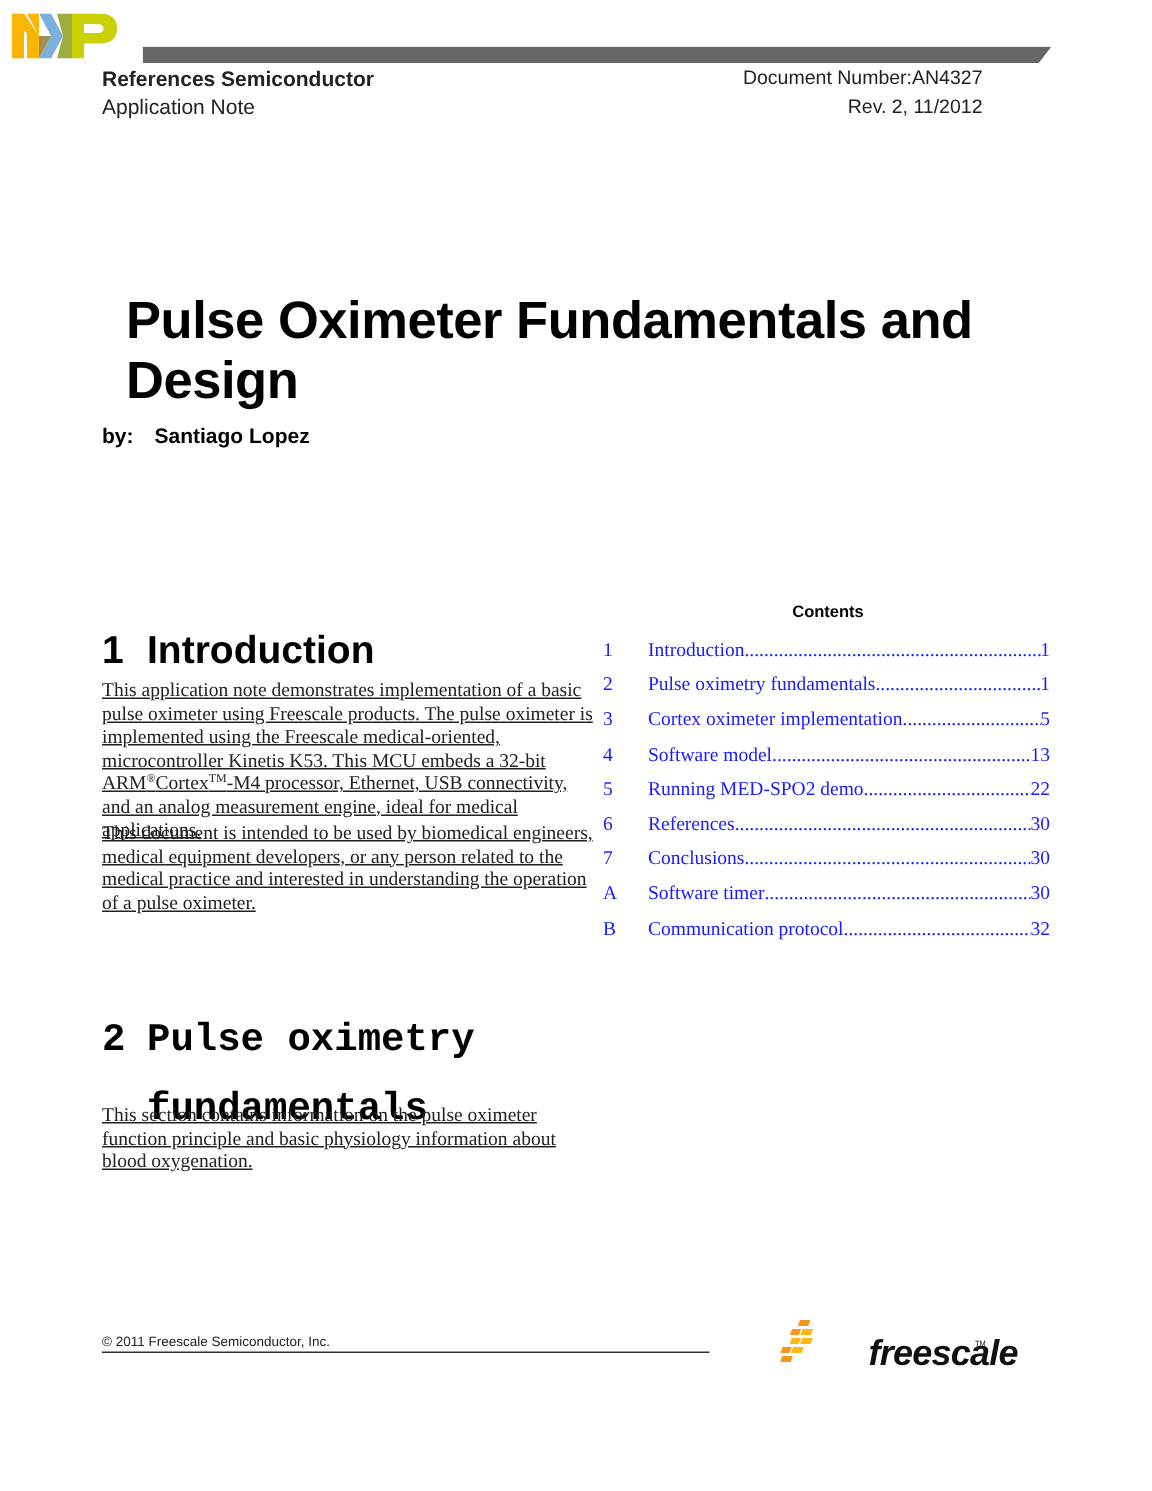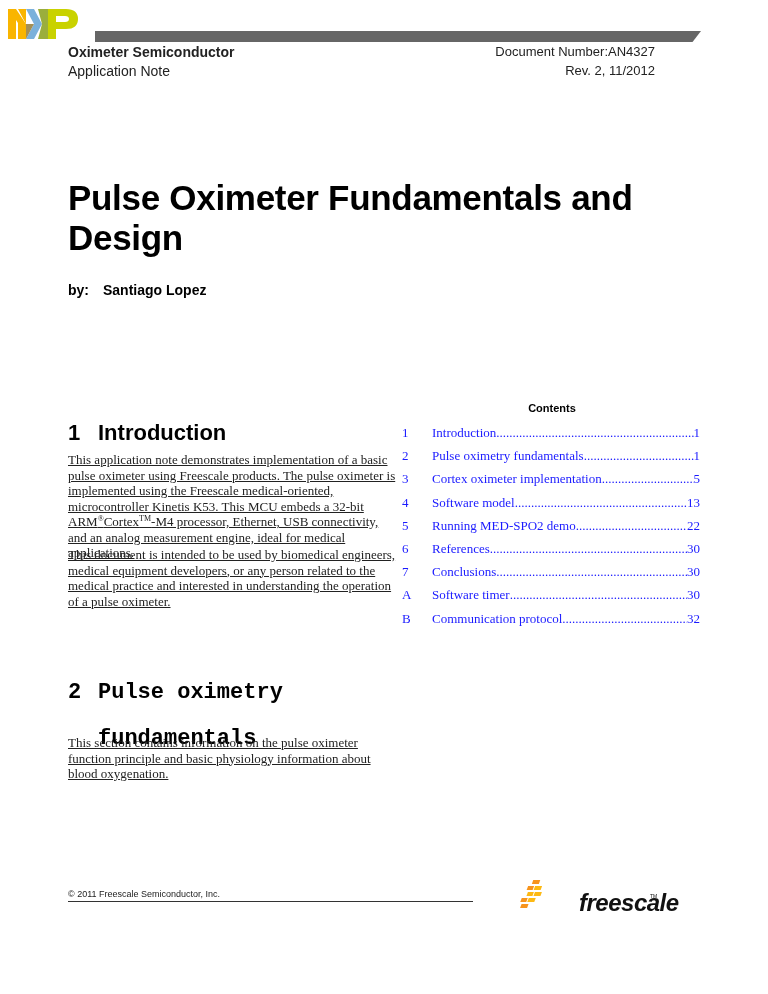--- a/index.html
+++ b/index.html
@@ -10,21 +10,21 @@
   .header-bar { left: 95px; top: 31px; width: 606px; height: 11px; background: #666666; clip-path: polygon(0 0, 100% 0, 98.6% 100%, 0 100%); }
   .company { left: 68px; top: 44px; font-size: 14px; font-weight: bold; color: #222; }
   .doctype { left: 68px; top: 63px; font-size: 14px; color: #222; }
   .docnum { right: 113px; top: 44px; font-size: 13px; color: #222; text-align: right; }
   .rev { right: 113px; top: 63px; font-size: 13px; color: #222; text-align: right; }
   
   .title { left: 68px; top: 178px; width: 620px; font-size: 35px; font-weight: bold; line-height: 40px; letter-spacing: -0.3px; }
   .byline { left: 68px; top: 282px; font-size: 14px; font-weight: bold; }
   .byline .author { margin-left: 14px; }
   
-  .h1 { font-size: 22px; font-weight: bold; line-height: 22px; }
+  .h1 { font-size: 26px; font-weight: bold; line-height: 22px; }
   .h1 .num { display: inline-block; width: 30px; }
   .h1-intro { left: 68px; top: 422px; }
   .h1-pulse { left: 68px; top: 682px; width: 300px; font-family: Liberation Mono, monospace; }
   .h1-pulse .line2 { padding-left: 30px; display: block; margin-top: 24px; }
   .para { font-family: "Liberation Serif", serif; font-size: 13px; line-height: 15.5px; color: #222; width: 330px; text-decoration: underline; }
   .para sup { font-size: 8px; vertical-align: 5px; line-height: 0; }
   .p1 { left: 68px; top: 452px; }
   .p2 { left: 68px; top: 547px; }
   .p3 { left: 68px; top: 735px; }
   
@@ -49,26 +49,26 @@
 <svg class="abs nxp-logo" viewBox="0 0 80 30">
   <polygon points="0,0 8,0 18,15 18,30 10,30 10,14 8,11 8,30 0,30" fill="#F9B500"></polygon>
   <polygon points="10,0 18,0 18,15" fill="#F9B500"></polygon>
   <polygon points="18,0 26,0 34,15 26,30 18,30 26,15" fill="#7BB1DB"></polygon>
   <polygon points="18,15 26,15 18,30" fill="#A38F55"></polygon>
   <polygon points="30,0 40,0 40,30 30,30 34,15" fill="#9BAE3C"></polygon>
   <path d="M40,0 H58 Q70,0 70,10 Q70,20 58,20 H48 V30 H40 Z M48,7 V13 H57 Q61,13 61,10 Q61,7 57,7 Z" fill="#C9D200"></path>
 </svg>
 <div class="abs header-bar"></div>
 
-<div class="abs company">Oximeter Semiconductor</div>
+<div class="abs company">References Semiconductor</div>
 <div class="abs doctype">Application Note</div>
 <div class="abs docnum">Document Number:AN4327</div>
 <div class="abs rev">Rev. 2, 11/2012</div>
 
-<h1 class="abs title" style="margin:0">Pulse Oximeter Fundamentals and Design</h1>
+<h1 class="abs title" style="margin:16px">Pulse Oximeter Fundamentals and Design</h1>
 <div class="abs byline">
   <span>by:</span><span class="author">Santiago Lopez</span>
 </div>
 
 <div class="abs h1 h1-intro">
   <span class="num">1</span><span>Introduction</span>
 </div>
 <div class="abs para p1"><span>This application note demonstrates implementation of a basic pulse oximeter using Freescale products. The pulse oximeter is implemented using the Freescale medical-oriented, microcontroller Kinetis K53. This MCU embeds a 32-bit ARM</span><sup>®</sup><span>Cortex</span><sup>TM</sup><span>-M4 processor, Ethernet, USB connectivity, and an analog measurement engine, ideal for medical applications.</span></div>
 <div class="abs para p2">This document is intended to be used by biomedical engineers, medical equipment developers, or any person related to the medical practice and interested in understanding the operation of a pulse oximeter.</div>
 

